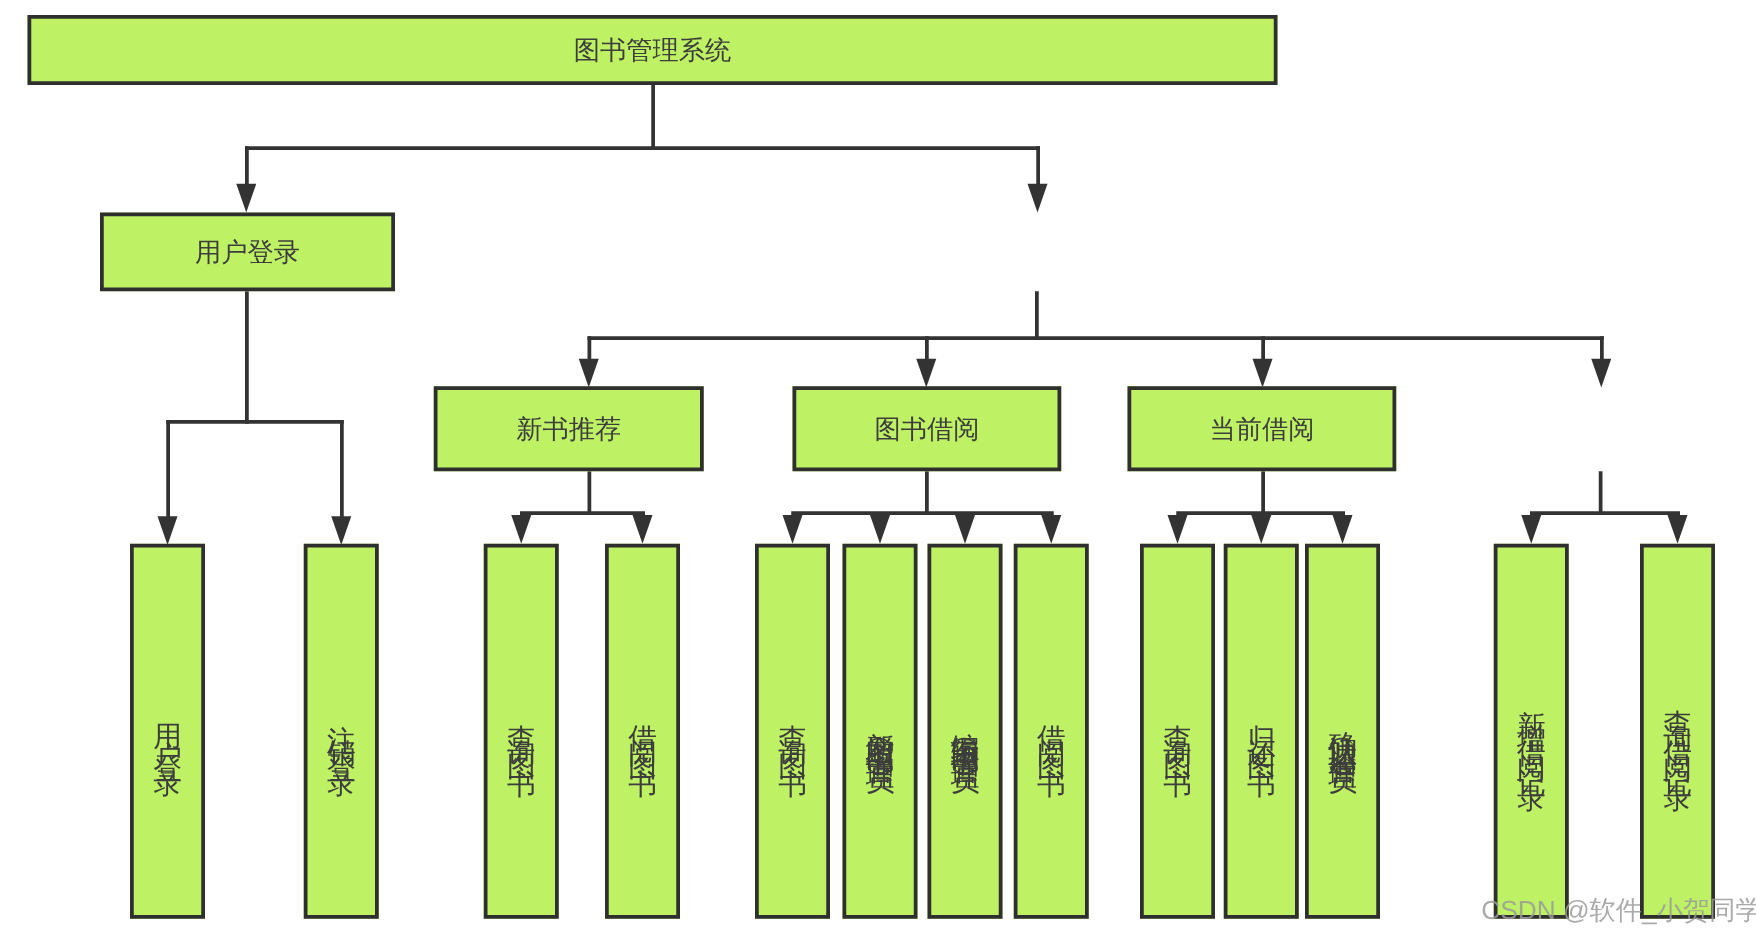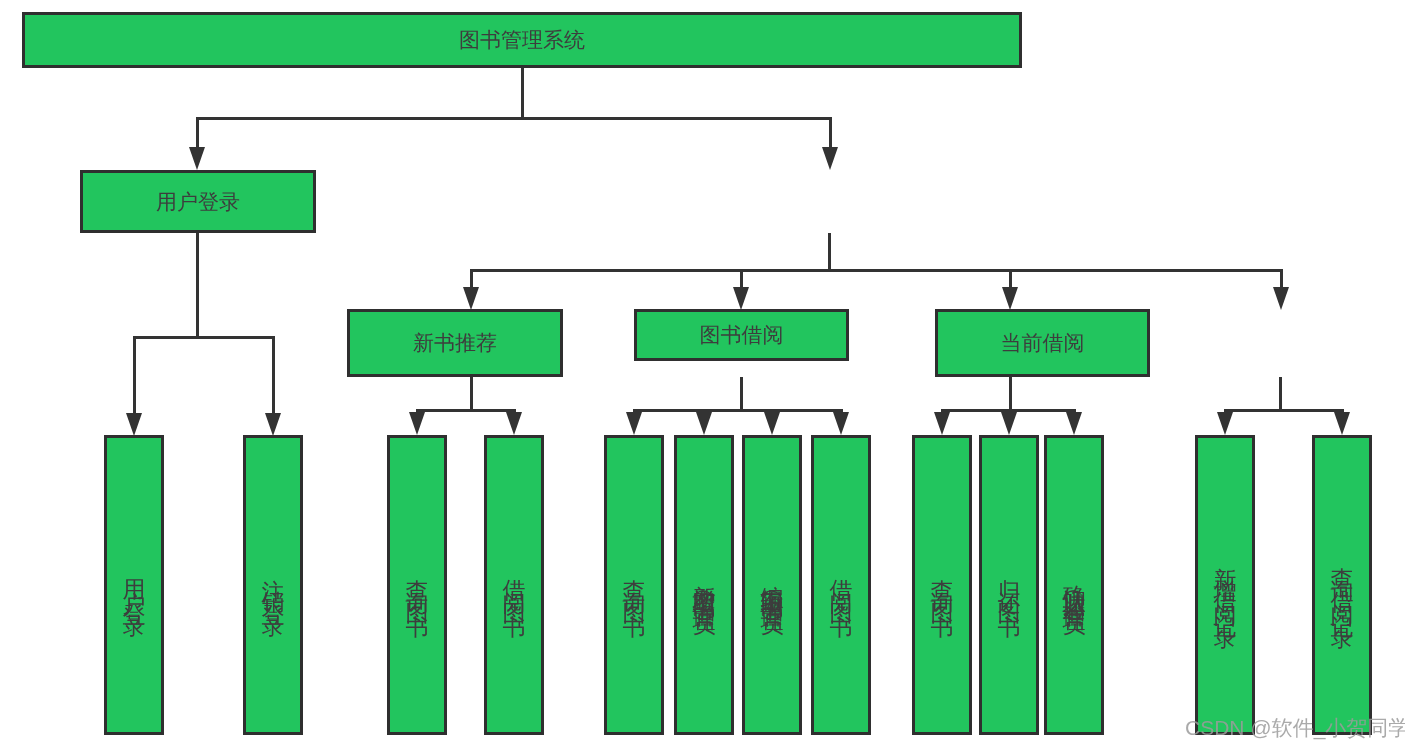--- a/index.html
+++ b/index.html
@@ -1,19 +1,19 @@
 <!DOCTYPE html>
 <html><head>
 <meta charset="utf-8">
 <style>
   html,body{margin:0;padding:0;background:#ffffff;}
   body{width:1405px;height:747px;position:relative;overflow:hidden;
        font-family:"Liberation Sans","DejaVu Sans",sans-serif;}
   .canvas{position:absolute;left:0;top:0;width:1405px;height:747px;background:#ffffff;}
-  .node{position:absolute;box-sizing:border-box;background:#22c55e;
+  .node{position:absolute;box-sizing:border-box;background:#bef264;
         border:3px solid #2f2f2f;display:flex;align-items:center;justify-content:center;
         color:#3d3d3d;font-size:21px;z-index:2;}
   .node .lbl{white-space:nowrap;}
   .leaf .lbl{writing-mode:vertical-rl;text-orientation:mixed;
              font-size:23px;letter-spacing:12px;line-height:1;}
   .leaf.long .lbl{letter-spacing:4px;}
   .lv{position:absolute;width:3px;background:#333333;z-index:1;}
   .lh{position:absolute;height:3px;background:#333333;z-index:1;}
   .arrow{position:absolute;width:0;height:0;z-index:1;
          border-left:8px solid transparent;border-right:8px solid transparent;
@@ -30,24 +30,24 @@
       <span class="lbl">图书管理系统</span>
     </div>
 
   <div class="node" style="left:80px;top:170px;width:236px;height:63px">
       <span class="lbl">用户登录</span>
     </div>
 
   <div class="node" style="left:347px;top:309px;width:216px;height:68px">
       <span class="lbl">新书推荐</span>
     </div>
-  <div class="node" style="left:634px;top:309px;width:215px;height:52px">
+  <div class="node" style="left:634px;top:309px;width:215px;height:68px">
       <span class="lbl">图书借阅</span>
     </div>
-  <div class="node" style="left:935px;top:309px;width:215px;height:68px">
+  <div class="node" style="left:902px;top:309px;width:215px;height:68px">
       <span class="lbl">当前借阅</span>
     </div>
 
   <div class="node leaf" style="left:104px;top:435px;width:60px;height:300px">
       <span class="lbl">用户登录</span>
     </div>
   <div class="node leaf" style="left:243px;top:435px;width:60px;height:300px">
       <span class="lbl">注销登录</span>
     </div>
   <div class="node leaf" style="left:387px;top:435px;width:60px;height:300px">

